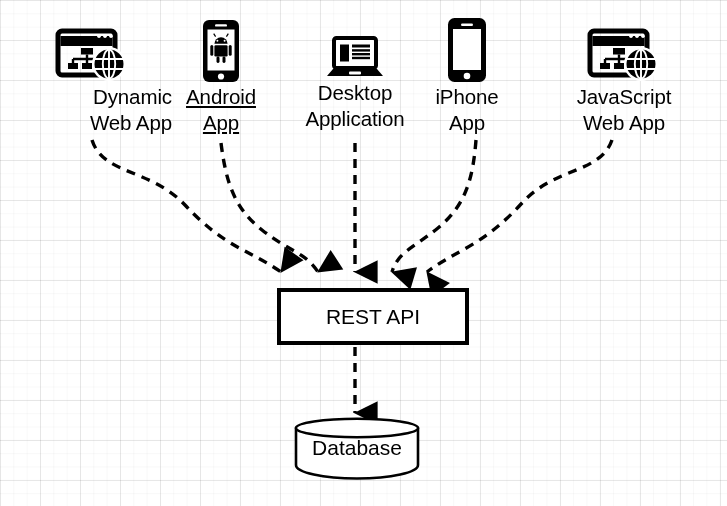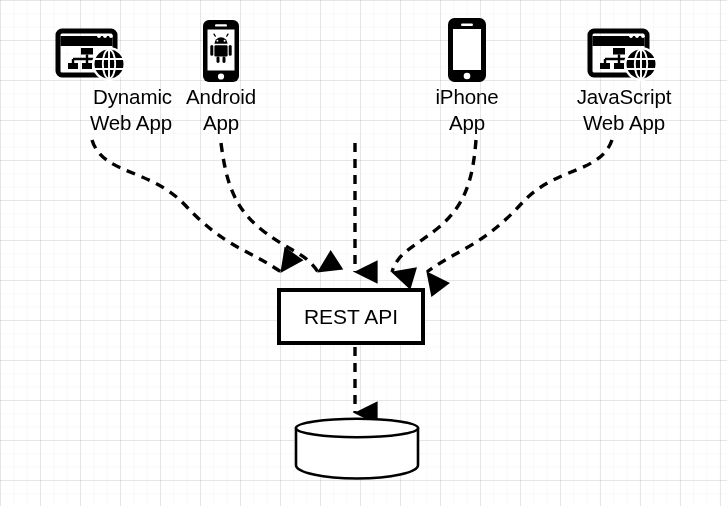--- a/index.html
+++ b/index.html
@@ -107,21 +107,21 @@
       <circle cx="54" cy="36" r="14.5" fill="#000"></circle>
       <g stroke="#fff" stroke-width="1.9" fill="none">
         <ellipse cx="54" cy="36" rx="6.2" ry="14.5"></ellipse>
         <path d="M 40 31 H 68 M 40 41 H 68 M 54 21.5 V 50.5"></path>
       </g>
     </svg>
     <span class="node-label">Dynamic
 Web App</span>
   </div>
 
-  <div class="node" style="left:151px; top:18px; width:140px;">
+  <div class="node" style="left:151px; top:18px; width:140px;text-decoration:underline;">
     <svg class="node-icon" width="40" height="66" viewBox="0 0 40 66">
       <rect x="2" y="2" width="36" height="62" rx="6" ry="6" fill="#000"></rect>
       <rect x="6.5" y="11.5" width="27" height="41" fill="#fff"></rect>
       <rect x="14" y="6.2" width="12" height="2.4" rx="1.2" fill="#fff"></rect>
       <circle cx="20" cy="58.5" r="3.1" fill="#fff"></circle>
 
       <g fill="#000">
         <path d="M 13.4 25.8 a 6.6 6.6 0 0 1 13.2 0 Z"></path>
         <circle cx="16.4" cy="22.8" r="0.95" fill="#fff"></circle>
         <circle cx="23.6" cy="22.8" r="0.95" fill="#fff"></circle>
@@ -131,20 +131,38 @@
         <rect x="9.3" y="26.9" width="3.0" height="10.8" rx="1.5"></rect>
         <rect x="27.7" y="26.9" width="3.0" height="10.8" rx="1.5"></rect>
         <rect x="15.5" y="38.6" width="3.0" height="6.4" rx="1.4"></rect>
         <rect x="21.5" y="38.6" width="3.0" height="6.4" rx="1.4"></rect>
       </g>
     </svg>
     <span class="node-label">Android
 App</span>
   </div>
 
+  <div class="node" style="left:272px; top:36px; width:166px;">
+    <svg class="node-icon" width="58" height="44" viewBox="0 0 58 44">
+      <rect x="8" y="2" width="42" height="30" rx="2.5" fill="#fff" stroke="#000" stroke-width="4"></rect>
+
+      <rect x="14" y="8.5" width="9" height="17" fill="#000"></rect>
+      <g fill="#000">
+        <rect x="26" y="8.5" width="18" height="3"></rect>
+        <rect x="26" y="13.2" width="18" height="2.4"></rect>
+        <rect x="26" y="17" width="18" height="2.4"></rect>
+        <rect x="26" y="20.8" width="18" height="2.4"></rect>
+      </g>
+
+      <path d="M 1 40 L 7 33 L 51 33 L 57 40 Z" fill="#000"></path>
+      <rect x="23" y="35.4" width="12" height="3" rx="1" fill="#fff"></rect>
+    </svg>
+    <span class="node-label">Desktop
+Application</span>
+  </div>
 
   <div class="node" style="left:397px; top:16px; width:140px;">
     <svg class="node-icon" width="42" height="68" viewBox="0 0 42 68">
       <rect x="2" y="2" width="38" height="64" rx="6.5" ry="6.5" fill="#000"></rect>
       <rect x="7" y="13" width="28" height="41" fill="#fff"></rect>
       <rect x="15" y="7.4" width="12" height="2.6" rx="1.3" fill="#fff"></rect>
       <circle cx="21" cy="60" r="3.3" fill="#fff"></circle>
     </svg>
     <span class="node-label">iPhone
 App</span>
@@ -166,25 +184,26 @@
       <circle cx="54" cy="36" r="14.5" fill="#000"></circle>
       <g stroke="#fff" stroke-width="1.9" fill="none">
         <ellipse cx="54" cy="36" rx="6.2" ry="14.5"></ellipse>
         <path d="M 40 31 H 68 M 40 41 H 68 M 54 21.5 V 50.5"></path>
       </g>
     </svg>
     <span class="node-label">JavaScript
 Web App</span>
   </div>
 
-  <div style="position:absolute; left:277px; top:288px; width:148px; height:57px;
+  <div style="position:absolute; left:277px; top:288px; width:192px; height:57px;
               background:#ffffff; border:4px solid #000000; box-sizing:border-box;">
     <div class="shape-text" style="left:0; top:0; right:0; bottom:0;">REST API</div>
   </div>
 
   <div style="position:absolute; left:292px; top:415px; width:130px; height:68px;">
     <svg width="130" height="68" viewBox="0 0 130 68" style="position:absolute; left:0; top:0;">
       <path d="M 4 13 L 4 50 C 4 57.5 31 63.5 65 63.5 C 99 63.5 126 57.5 126 50 L 126 13" fill="#ffffff" stroke="#000000" stroke-width="2.6" stroke-linecap="round"></path>
       <ellipse cx="65" cy="13" rx="61" ry="9.2" fill="#ffffff" stroke="#000000" stroke-width="2.6"></ellipse>
     </svg>
+    <div class="shape-text" style="left:0; top:16px; width:130px; height:34px;">Database</div>
   </div>
 
 </div>
 
 </body></html>

